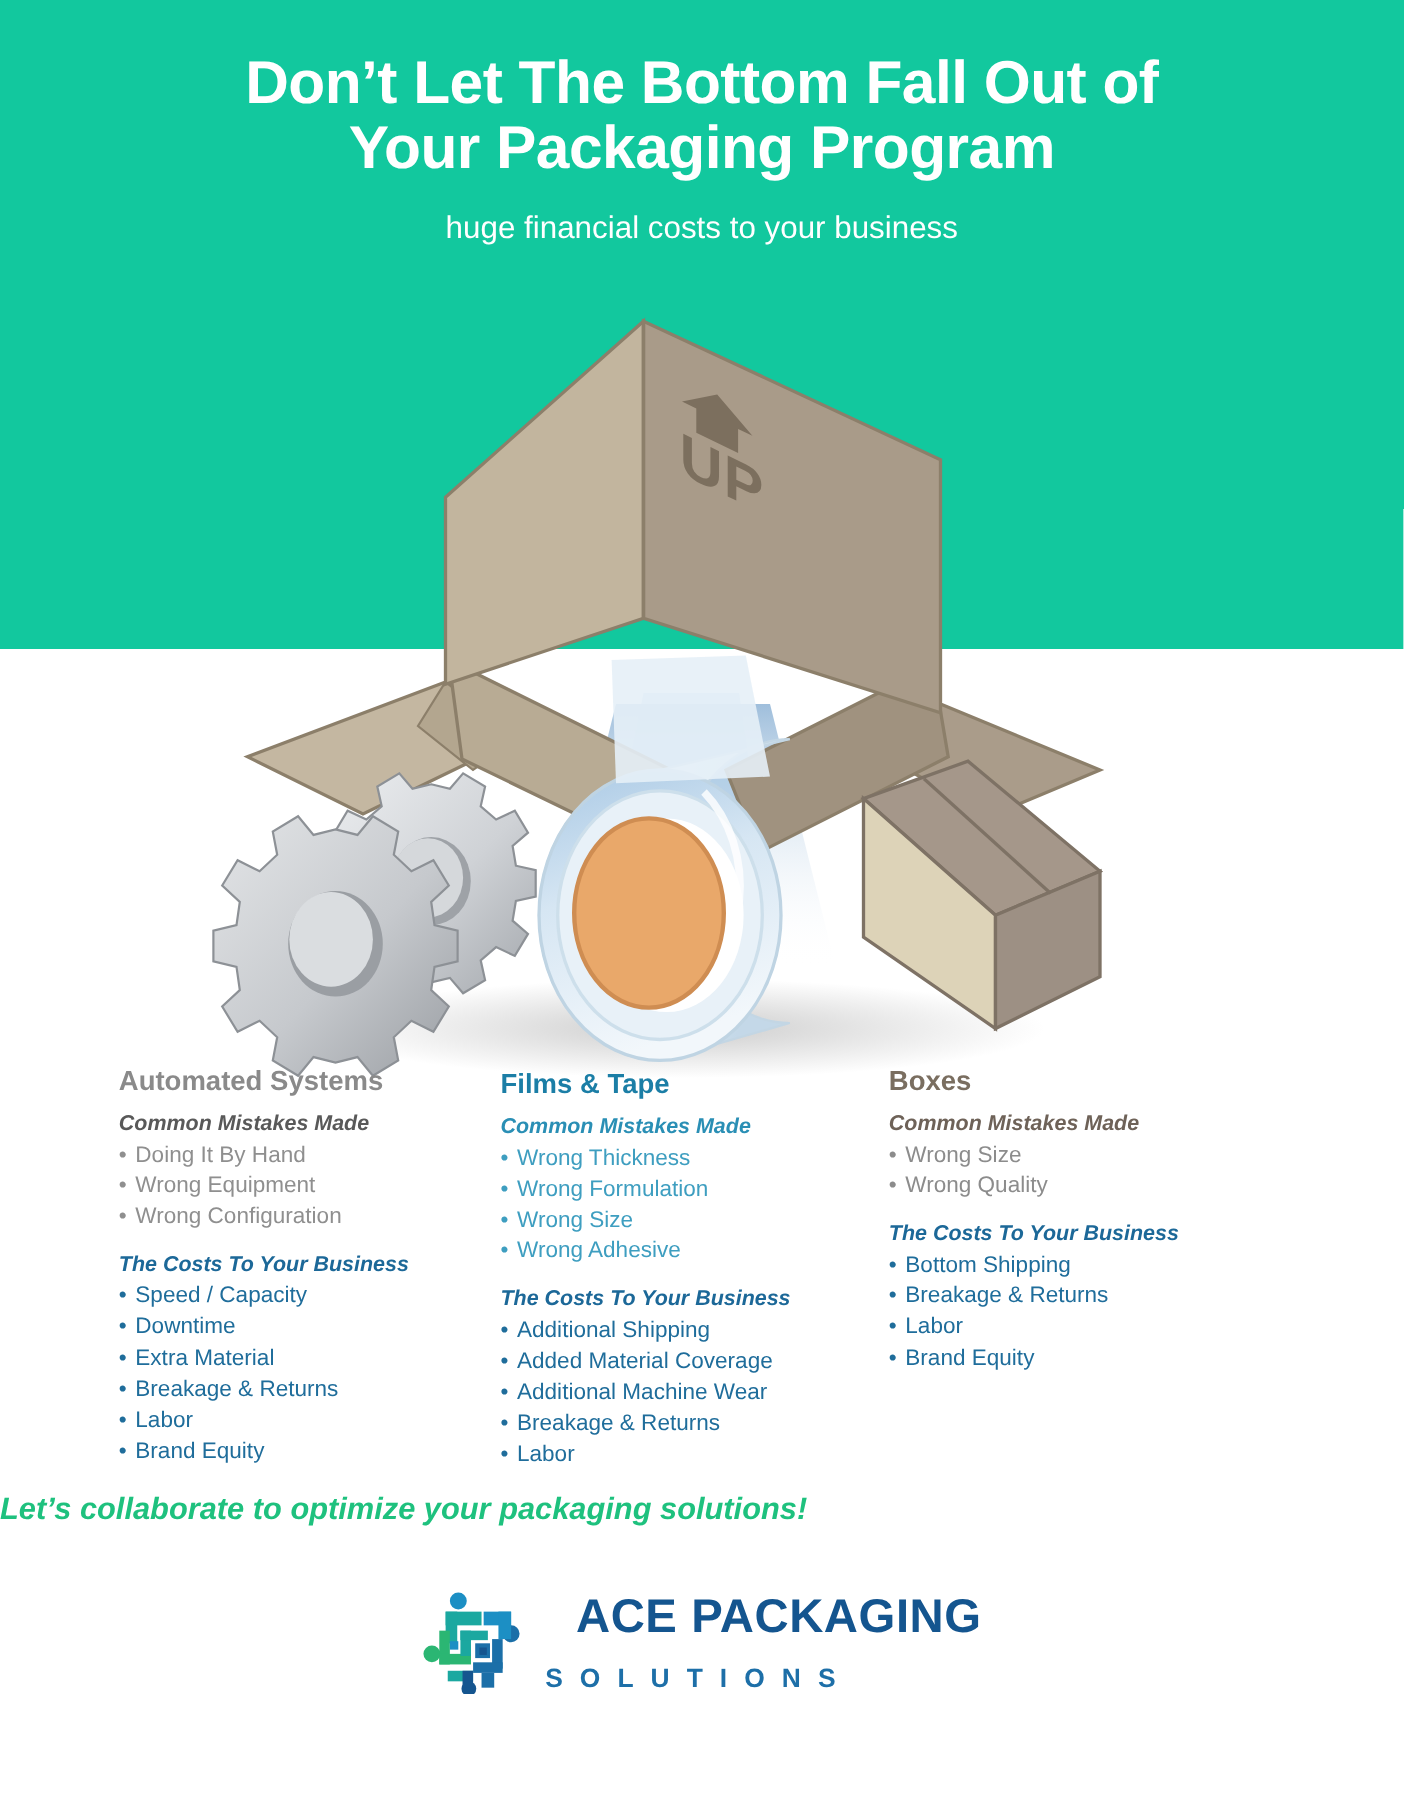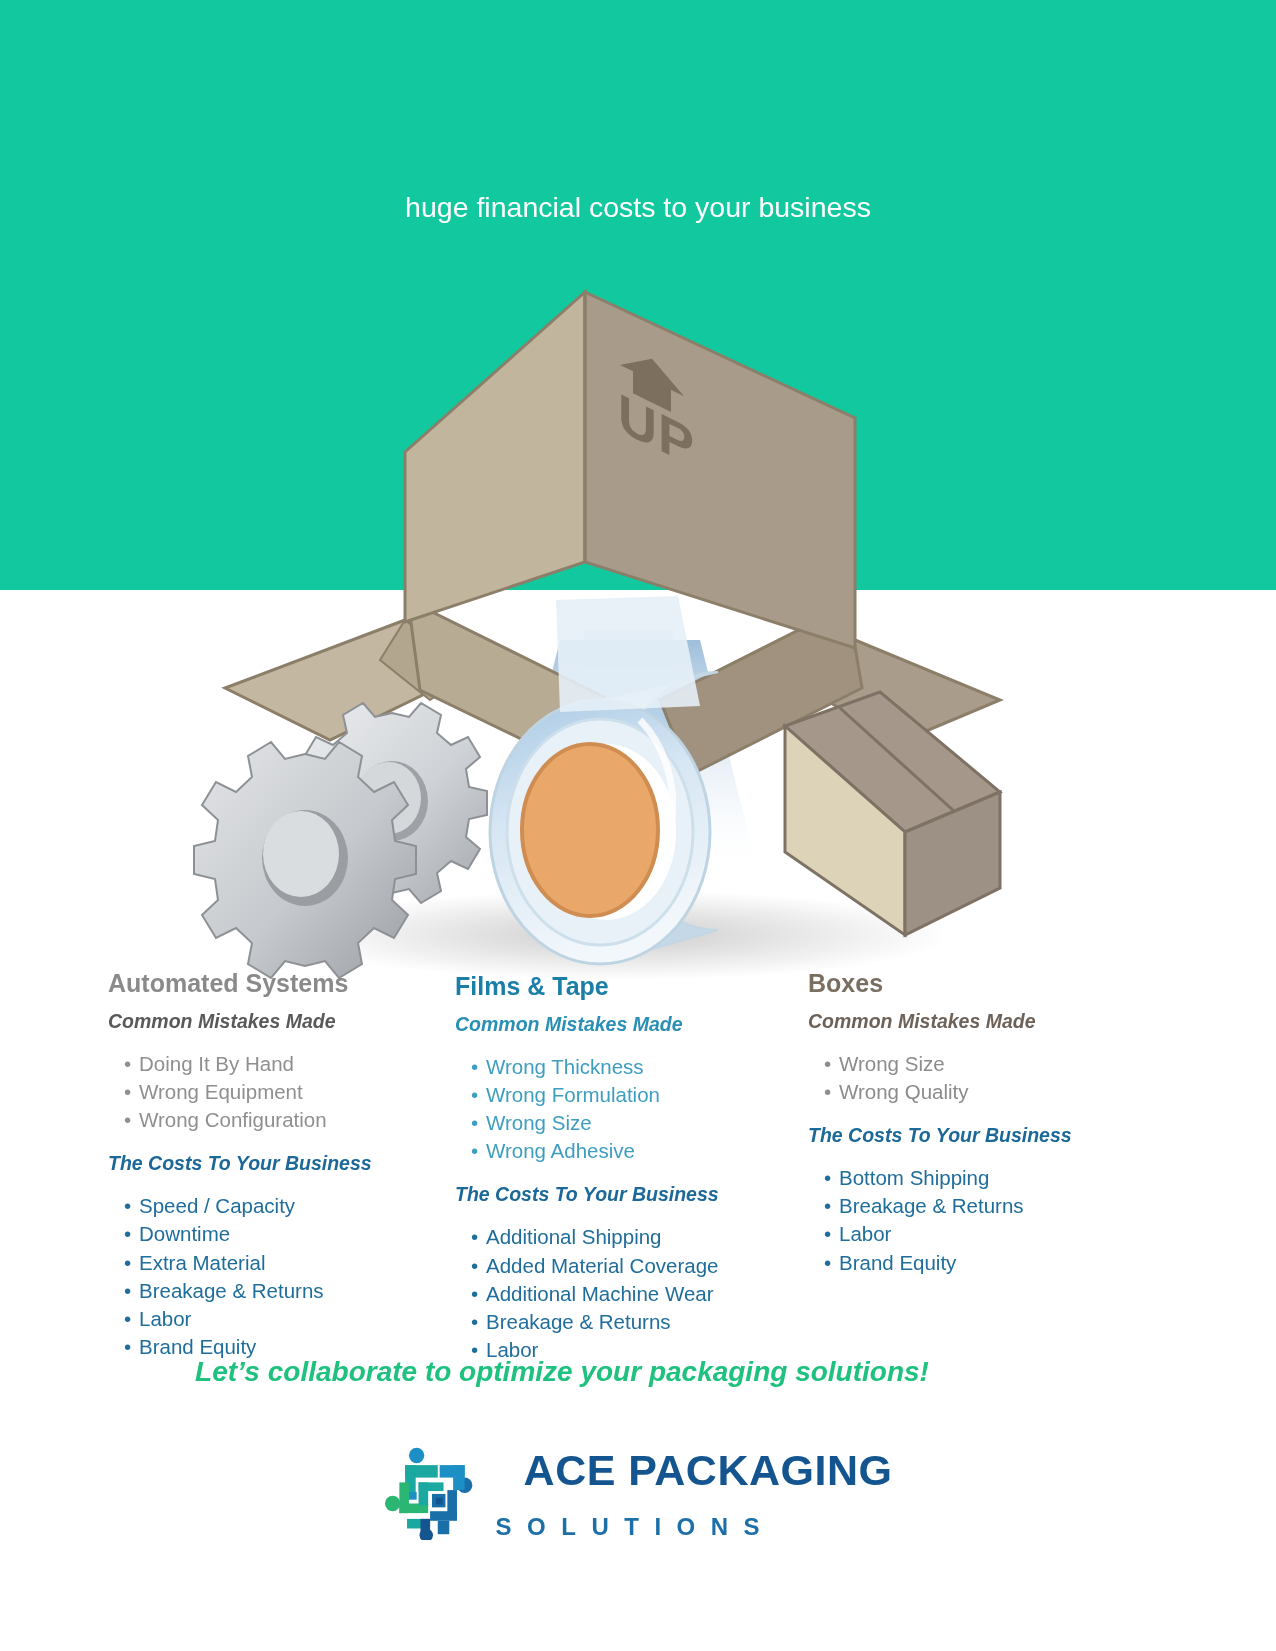--- a/index.html
+++ b/index.html
@@ -90,21 +90,21 @@
   }
   .col-1 .mistakes-head { color: #595959; }
   .col-2 .mistakes-head { color: #2a8fb5; }
   .col-3 .mistakes-head { color: #6e6258; }
 
   .costs-head { color: #1c6898; margin-top: 16px; }
   .col-2 .costs-head { color: #1c6898; }
 
   ul.blist {
     list-style: none;
-    margin: 16px;
+    margin: 0;
     padding: 0;
   }
   ul.blist li {
     font-size: 20.5px;
     line-height: 1.37;
     white-space: nowrap;
   }
   ul.blist li::before {
     content: "\2022";
     display: inline-block;
@@ -115,21 +115,20 @@
   .col-3 .mistakes-list li { color: #8c8c8c; }
 
   .costs-list li { color: #1f6d9b; }
 
   
   .tagline {
     position: absolute;
     left: 0;
     top: 1356px;
     width: 1124px;
-    text-align: center;
     color: #1ec17e;
     font-size: 28px;
     font-style: italic;
     font-weight: bold;
   }
 
   
   .logo-wrap {
     position: absolute;
     left: 0;
@@ -167,20 +166,24 @@
     letter-spacing: 15.5px;
     line-height: 1.0;
     margin-top: 23px;
     padding-left: 4px;
   }
 </style>
 </head>
 <body>
 
 <div class="banner">
+  <div class="banner-title">
+    <div>Don’t Let The Bottom Fall Out of</div>
+    <div>Your Packaging Program</div>
+  </div>
   <div class="banner-sub">
     <div>huge financial costs to your business</div>
   </div>
 </div>
 
 <svg class="art" viewBox="0 0 1276 990">
   <defs>
     <linearGradient id="gTapeFilm" x1="0" y1="0" x2="0.3" y2="1">
       <stop offset="0%" stop-color="#a8c8e4"></stop>
       <stop offset="45%" stop-color="#d6e6f3"></stop>

